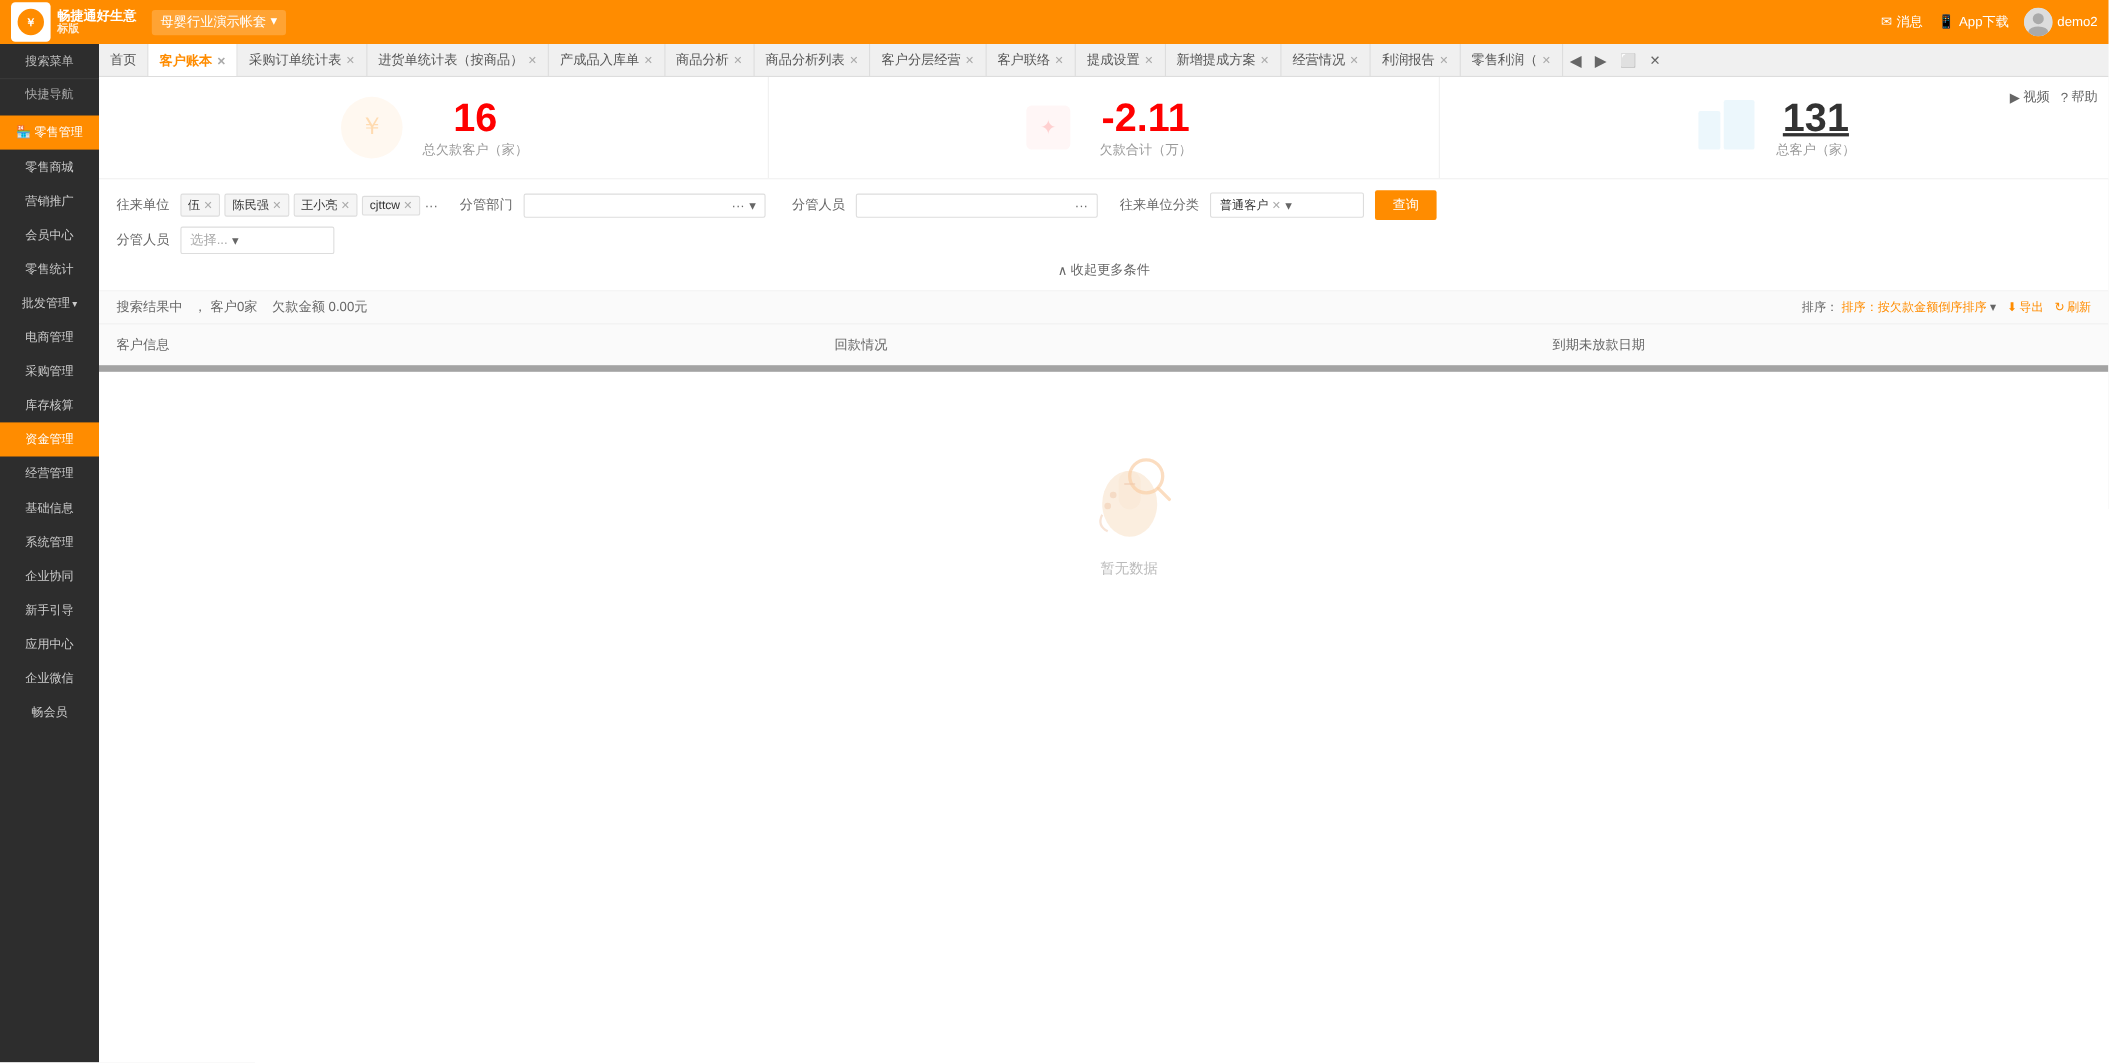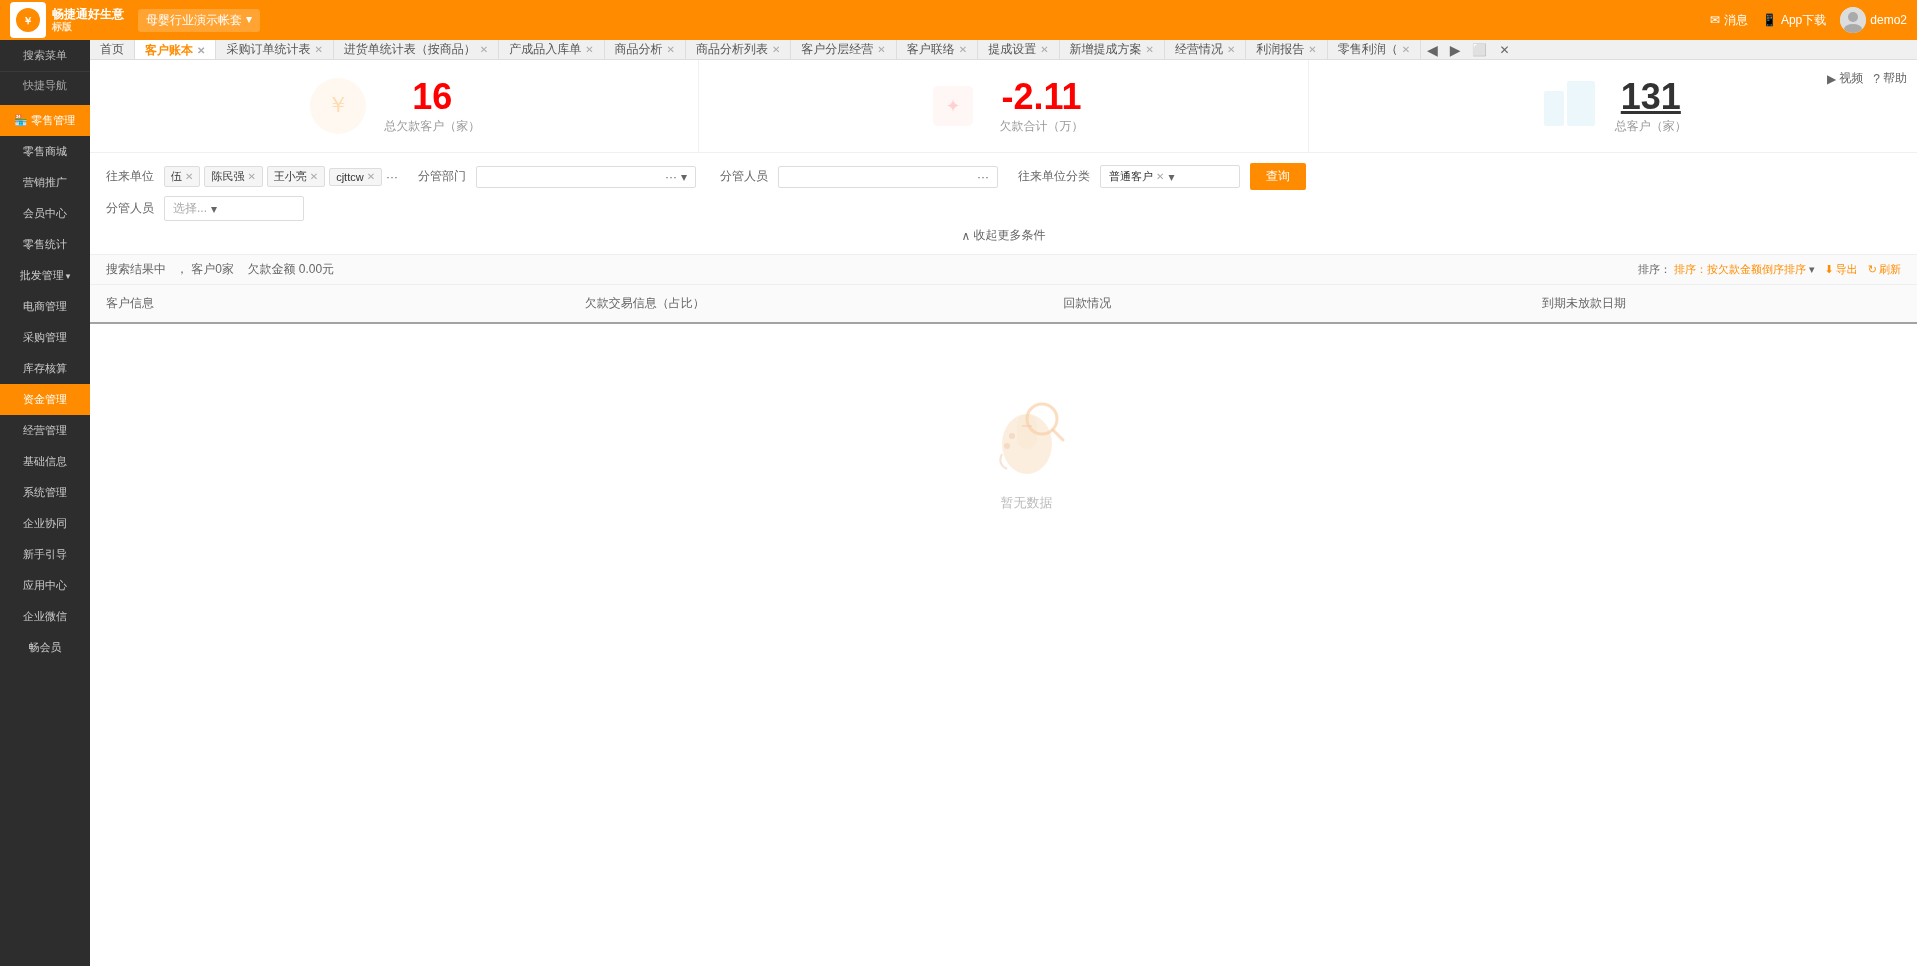--- a/index.html
+++ b/index.html
@@ -22,21 +22,21 @@
 
     
     .sidebar { width: 90px; background: #2d2d2d; display: flex; flex-direction: column; flex-shrink: 0; overflow-y: auto; }
     .sidebar-search { padding: 8px 6px; color: #bbb; font-size: 11px; text-align: center; cursor: pointer; border-bottom: 1px solid #3a3a3a; }
     .sidebar-nav { padding: 6px 0; }
     .sidebar-item { padding: 8px 6px; text-align: center; color: #ccc; font-size: 11px; cursor: pointer; transition: background 0.2s; }
     .sidebar-item.active { background: #ff8c00; color: white; }
     .sidebar-item.has-sub { display: flex; align-items: center; justify-content: center; gap: 2px; }
 
     
-    .tab-bar { background: #f0f0f0; border-bottom: 1px solid #ddd; display: flex; align-items: center; flex-shrink: 0; height: 20px; overflow: hidden; }
+    .tab-bar { background: #f0f0f0; border-bottom: 1px solid #ddd; display: flex; align-items: center; flex-shrink: 0; height: 30px; overflow: hidden; }
     .tab-item { display: flex; align-items: center; padding: 0 10px; height: 34px; font-size: 12px; cursor: pointer; border-right: 1px solid #ddd; white-space: nowrap; gap: 4px; color: #555; flex-shrink: 0; }
     .tab-item.active { background: white; color: #ff8c00; font-weight: bold; border-top: 2px solid #ff8c00; }
     .tab-item .tab-close { color: #aaa; font-size: 10px; cursor: pointer; }
     .tab-nav-btn { padding: 0 6px; cursor: pointer; color: #666; font-size: 14px; flex-shrink: 0; }
 
     
     .content-area { flex: 1; overflow-y: auto; background: white; display: flex; flex-direction: column; }
 
     
     .stats-bar { display: flex; align-items: stretch; border-bottom: 1px solid #f0f0f0; flex-shrink: 0; background: white; position: relative; }
@@ -64,21 +64,21 @@
 
     
     .results-bar { background: #fafafa; border-bottom: 1px solid #eee; padding: 6px 16px; display: flex; align-items: center; justify-content: space-between; flex-shrink: 0; }
     .results-info { font-size: 12px; color: #666; }
     .results-info span { margin-right: 10px; }
     .results-actions { display: flex; align-items: center; gap: 10px; font-size: 11px; color: #666; }
     .sort-select { display: flex; align-items: center; gap: 3px; cursor: pointer; }
 
     
     .data-table { flex: 1; overflow-y: auto; }
-    .table-header { display: flex; background: #fafafa; border-bottom: 2px solid #a3a3a3; padding: 10px 16px; font-size: 12px; color: #666; }
+    .table-header { display: flex; background: #fafafa; border-bottom: 6px solid #a3a3a3; padding: 10px 16px; font-size: 12px; color: #666; }
     .col-customer { flex: 2; }
     .col-debt { flex: 2; }
     .col-repay { flex: 2; }
     .col-date { flex: 1.5; }
 
     
     .empty-state { display: flex; flex-direction: column; align-items: center; justify-content: center; flex: 1; padding: 60px 0; margin-left: 46px; }
     .empty-icon { width: 100px; height: 100px; opacity: 0.5; }
     .empty-text { color: #bbb; font-size: 13px; margin-top: 10px; }
   </style>
@@ -391,21 +391,20 @@
             <span style="cursor:pointer; display:flex; align-items:center; gap:2px; color:#ff8c00;">
               <span>↻</span>
               <span>刷新</span>
             </span>
           </div>
         </div>
 
         <div class="data-table">
           <div class="table-header">
             <div class="col-customer">客户信息</div>
-            <div class="col-debt">欠款交易信息（占比）</div>
             <div class="col-repay">回款情况</div>
             <div class="col-date">到期未放款日期</div>
           </div>
 
           <div class="empty-state">
             <div class="empty-icon">
               
               <svg width="100" height="100" viewBox="0 0 100 100">
                 <ellipse cx="50" cy="60" rx="25" ry="30" fill="#f5d4b0" opacity="0.8"></ellipse>
                 <rect x="40" y="30" width="20" height="35" rx="10" fill="#f5d4b0" opacity="0.9"></rect>

